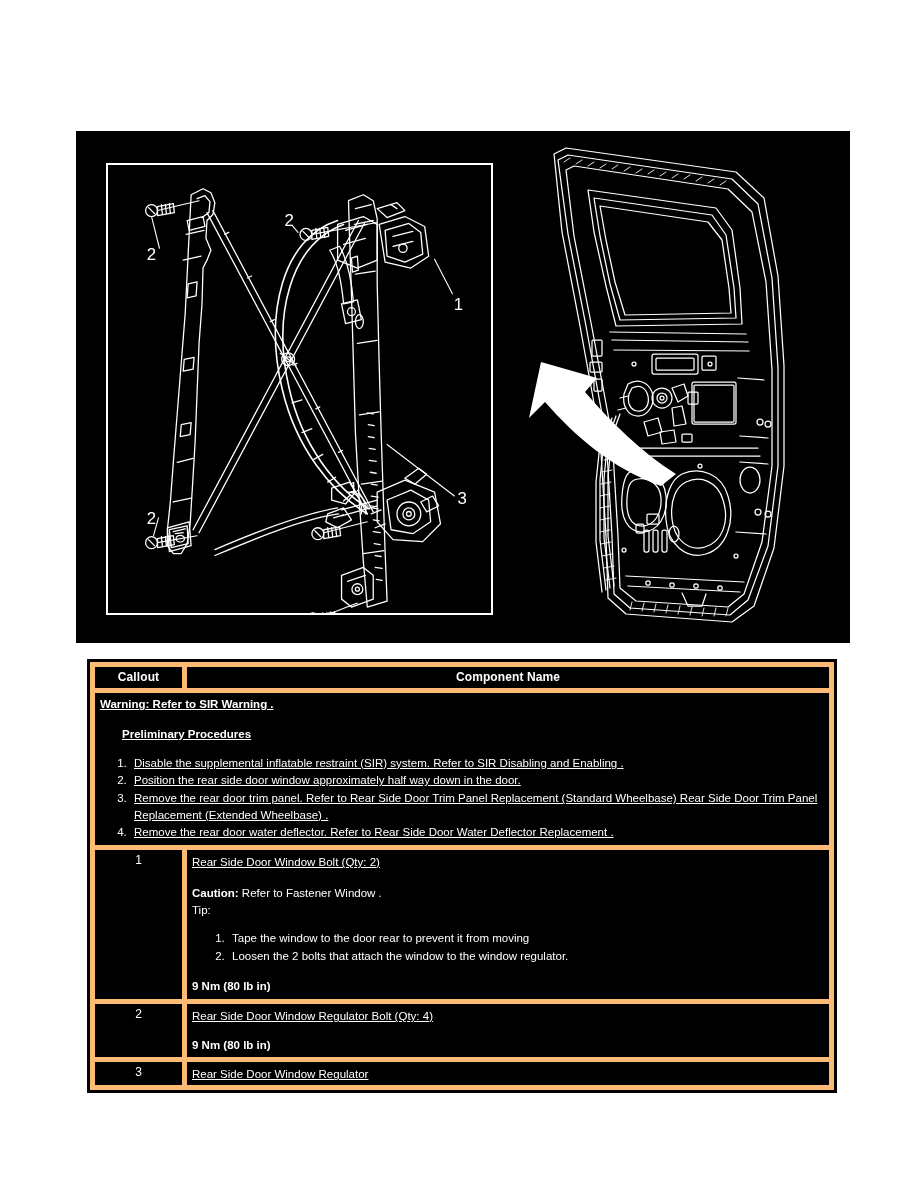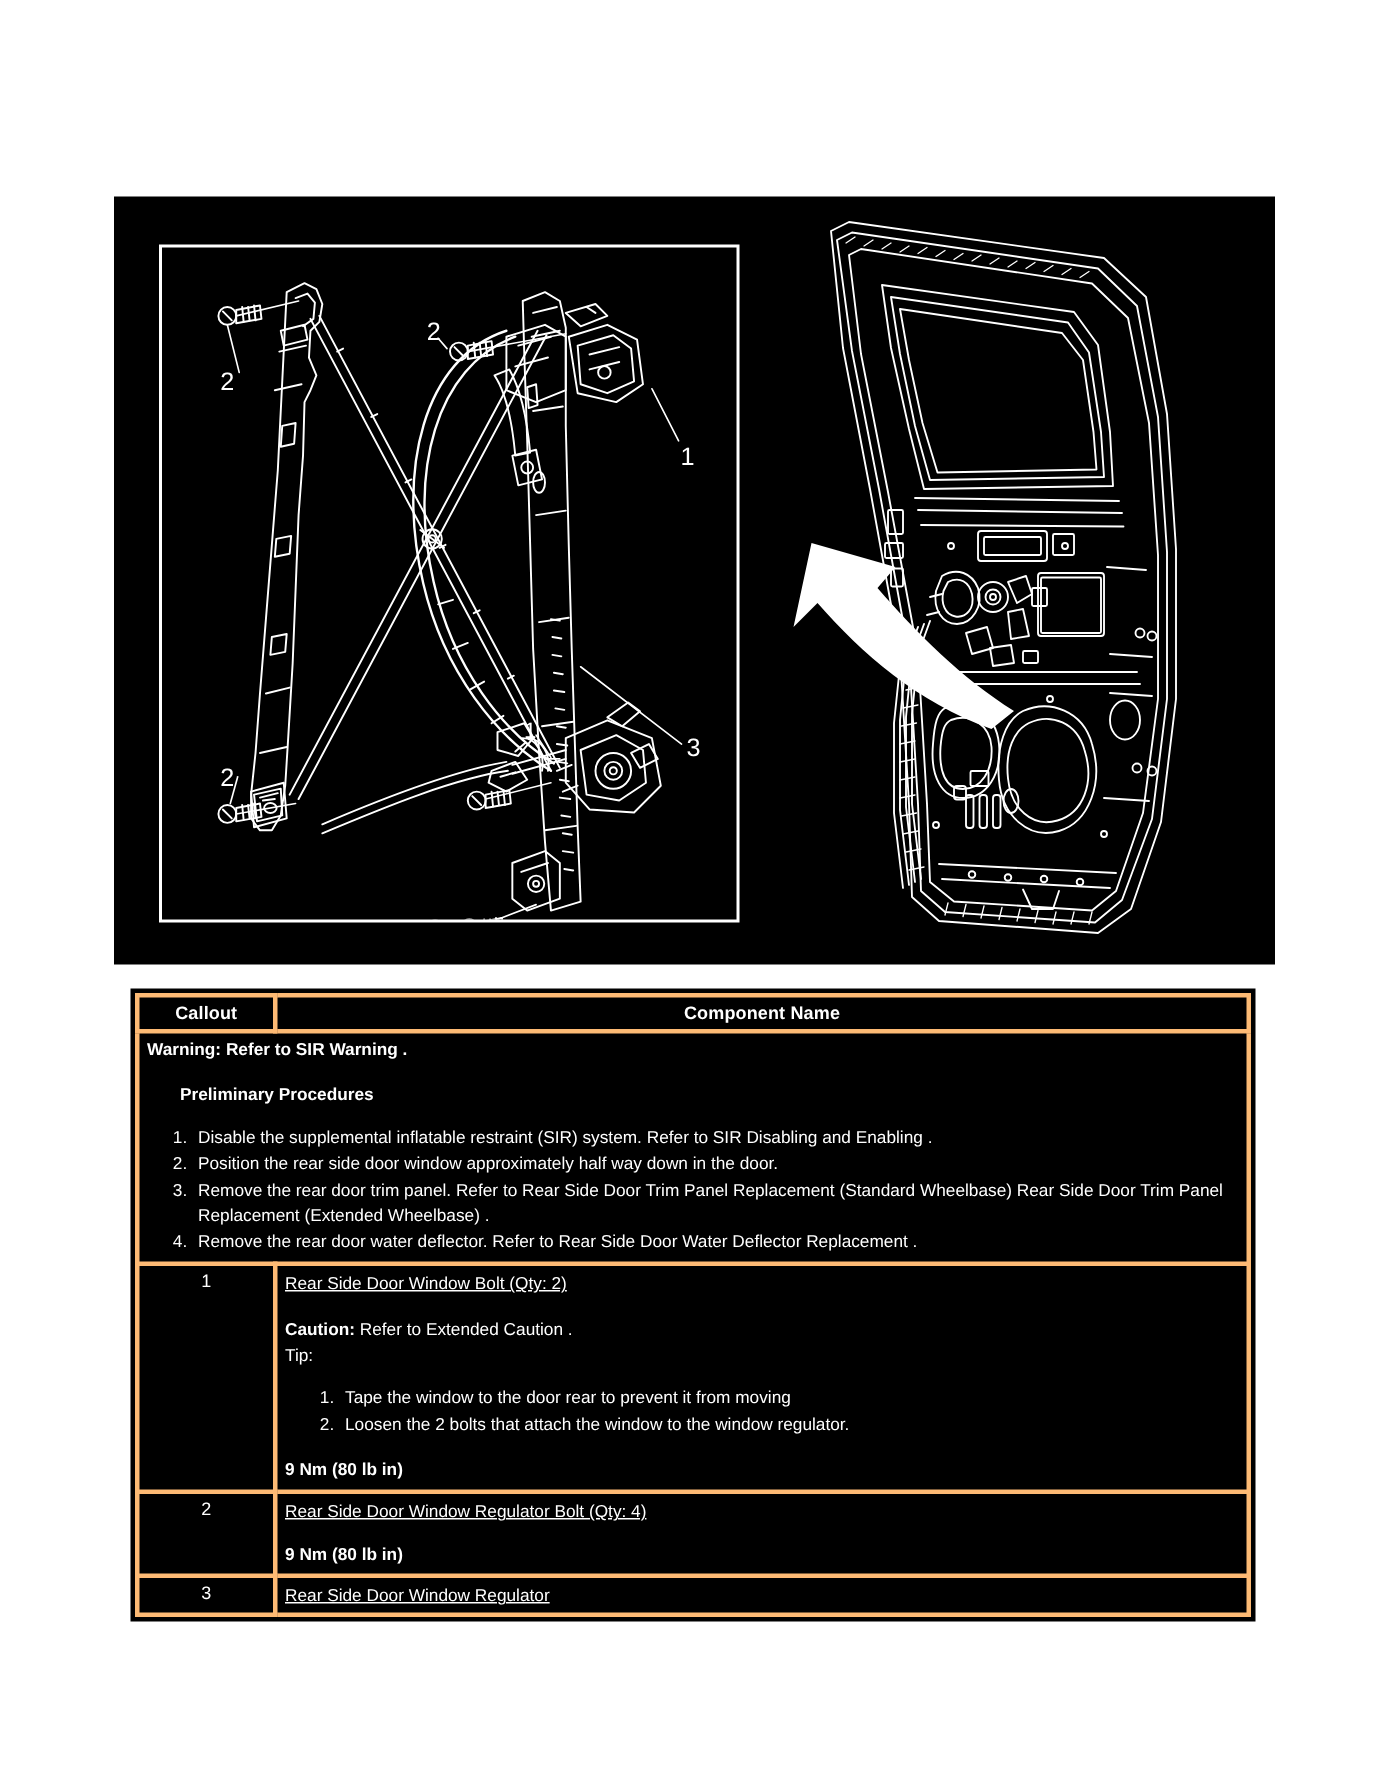--- a/index.html
+++ b/index.html
@@ -80,39 +80,40 @@
   table.comp-table {
     width: 100%;
     border-collapse: collapse;
     background: #000000;
     color: #ffffff;
     font-size: 11.5px;
     line-height: 1.45;
     table-layout: fixed;
   }
   table.comp-table td, table.comp-table th {
-    border: 3px solid #fdba74;
+    border: 5px solid #fdba74;
     vertical-align: top;
     padding: 2px 5px;
   }
   .col-callout { width: 92px; }
   th.hdr {
     text-align: center;
     font-weight: bold;
     font-size: 12px;
     padding: 3px 5px;
     letter-spacing: .1px;
   }
   td.callout-cell {
     text-align: center;
     vertical-align: middle;
     font-size: 12px;
   }
   td.span-cell {
     padding: 4px 6px 6px 6px;
+    text-decoration: underline;
   }
   .warning-line {
     font-weight: bold;
     font-size: 11.5px;
     margin: 1px 0 0 0;
   }
   .prelim-head {
     font-weight: bold;
     font-size: 11.5px;
     margin: 13px 0 0 22px;
@@ -516,21 +517,21 @@
             <li>Remove the rear door trim panel. Refer to Rear Side Door Trim Panel Replacement (Standard Wheelbase) Rear Side Door Trim Panel Replacement (Extended Wheelbase) .</li>
             <li>Remove the rear door water deflector. Refer to Rear Side Door Water Deflector Replacement .</li>
           </ol>
         </td>
       </tr>
 
       <tr>
         <td class="callout-cell">1</td>
         <td>
           <p class="comp-name">Rear Side Door Window Bolt (Qty: 2)</p>
-          <p class="caution-line"><b>Caution:</b><span> Refer to Extended Caution .</span></p>
+          <p class="caution-line"><b>Caution:</b><span> Refer to Fastener Window .</span></p>
           <p class="tip-label">Tip:</p>
           <ol class="tips">
             <li>Tape the window to the door rear to prevent it from moving</li>
             <li>Loosen the 2 bolts that attach the window to the window regulator.</li>
           </ol>
           <p class="torque">9 Nm (80 lb in)</p>
         </td>
       </tr>
 
       <tr>

